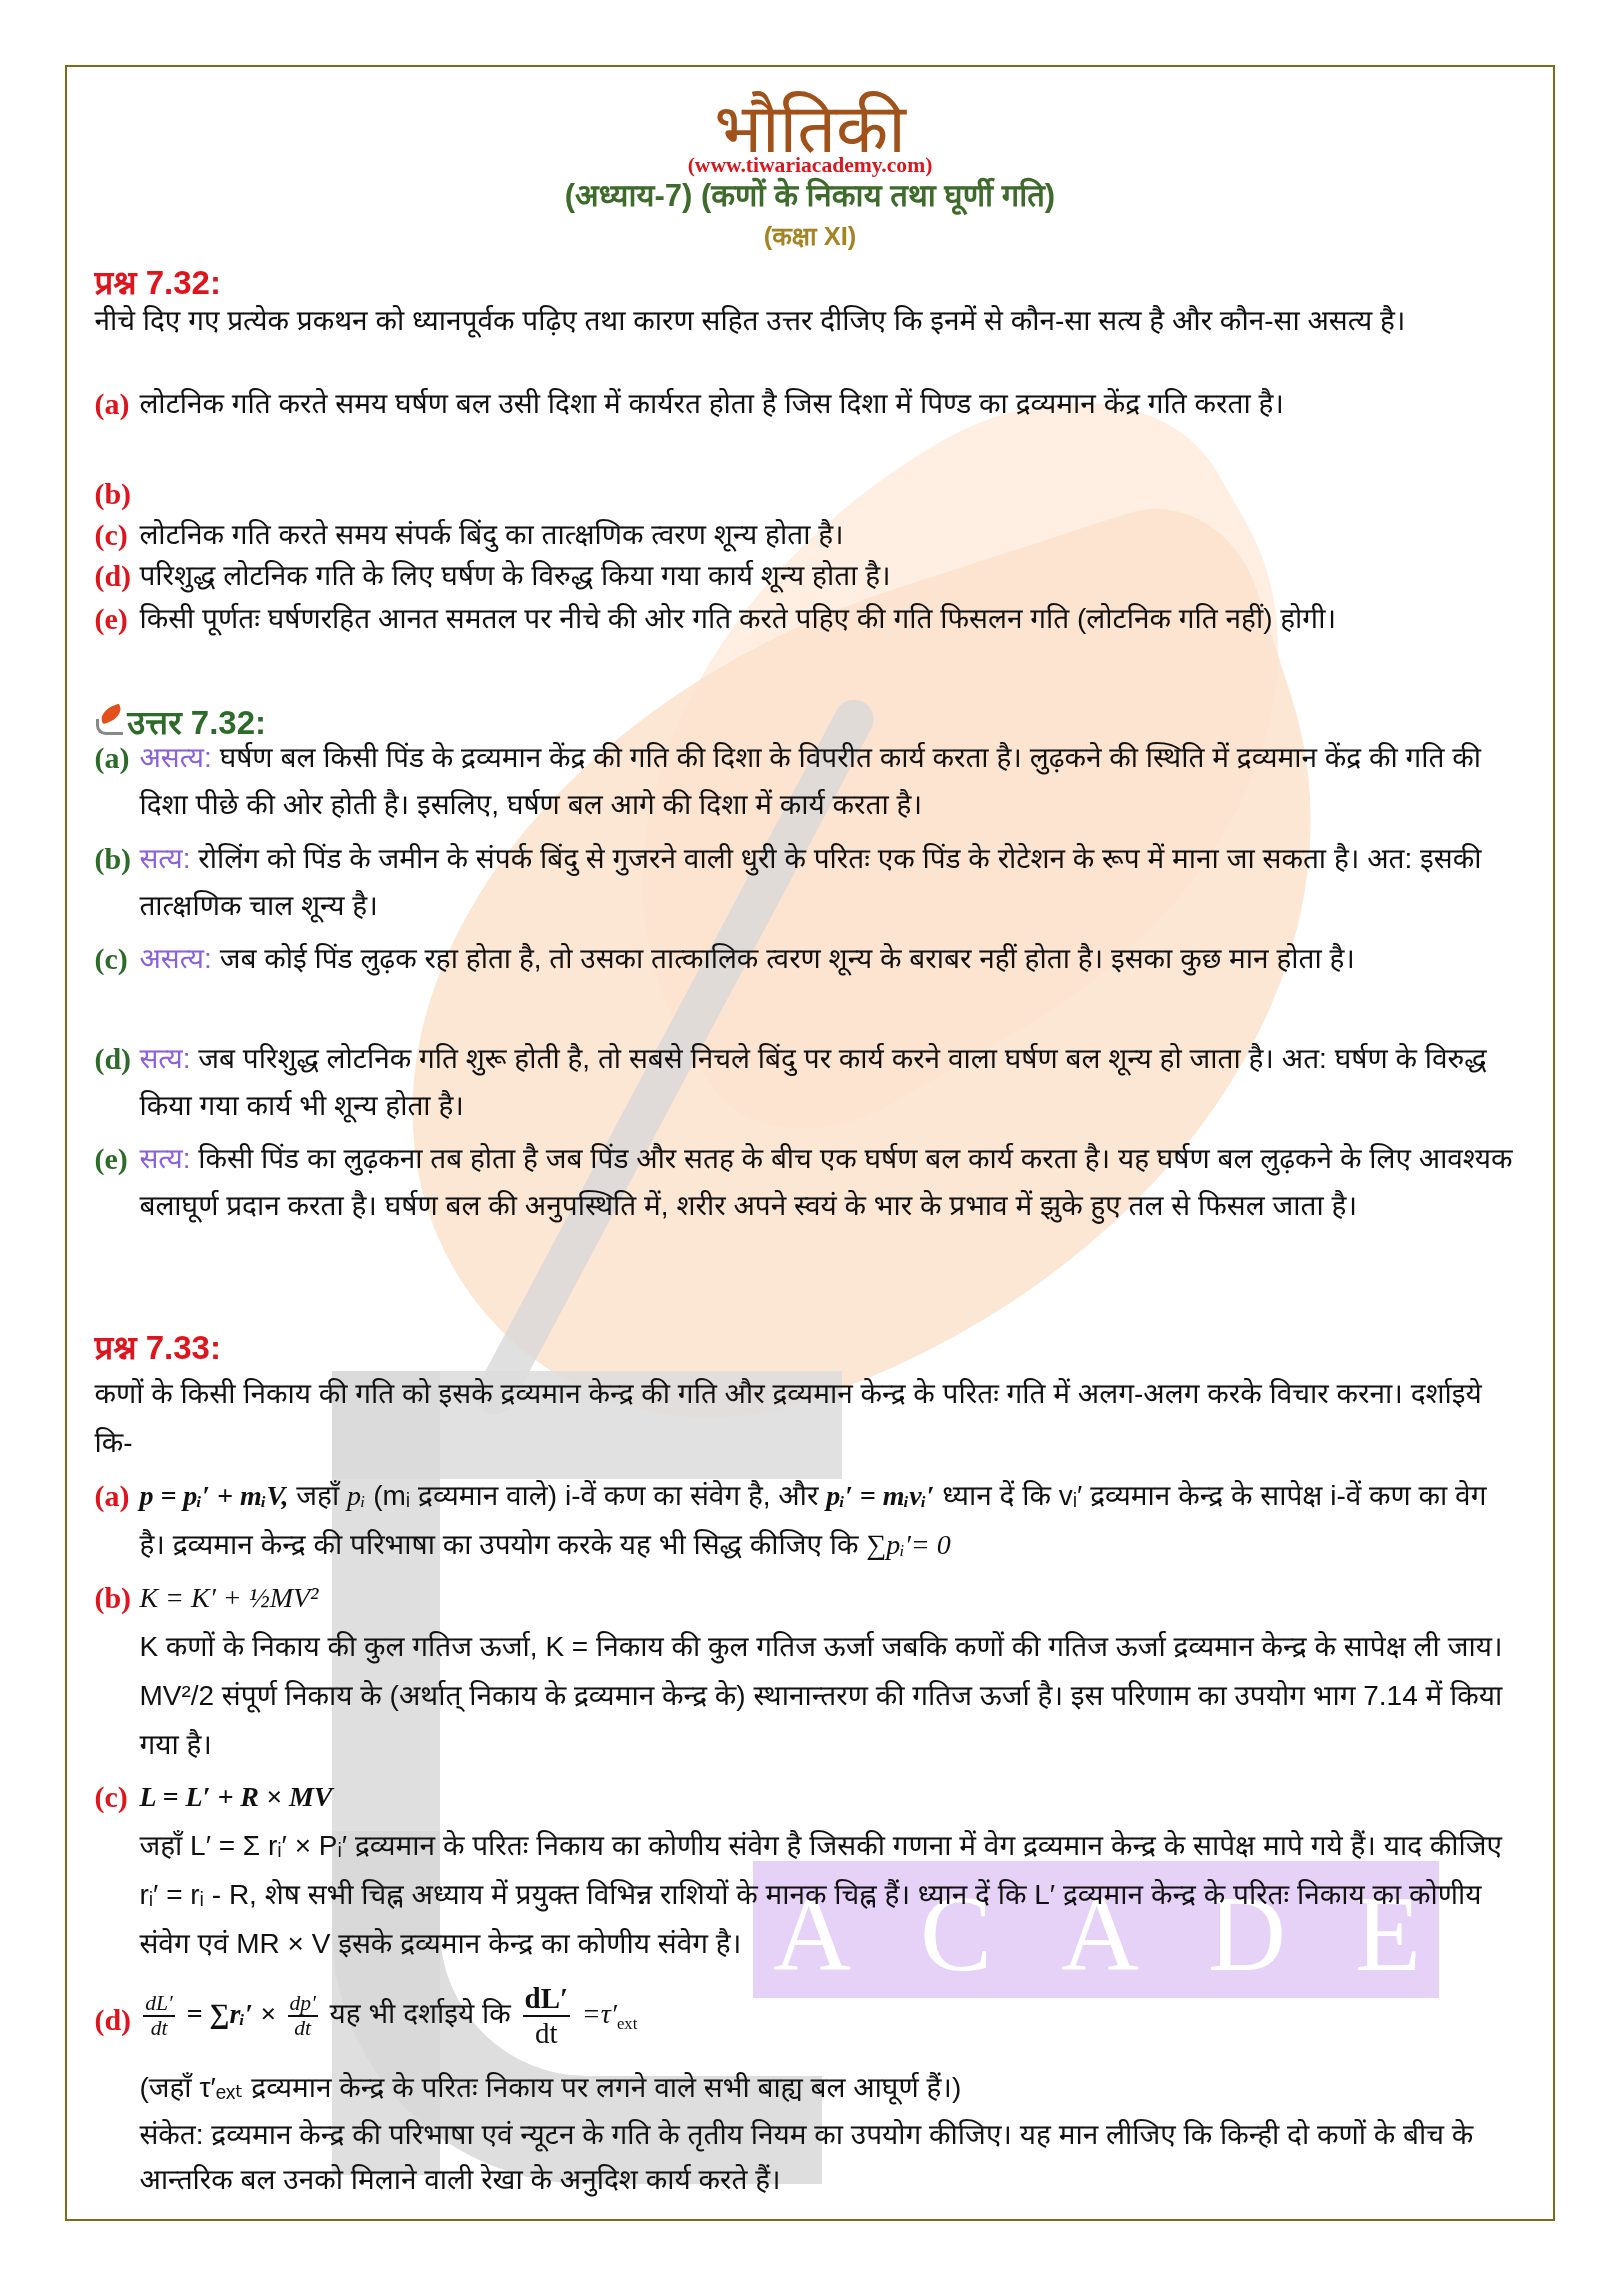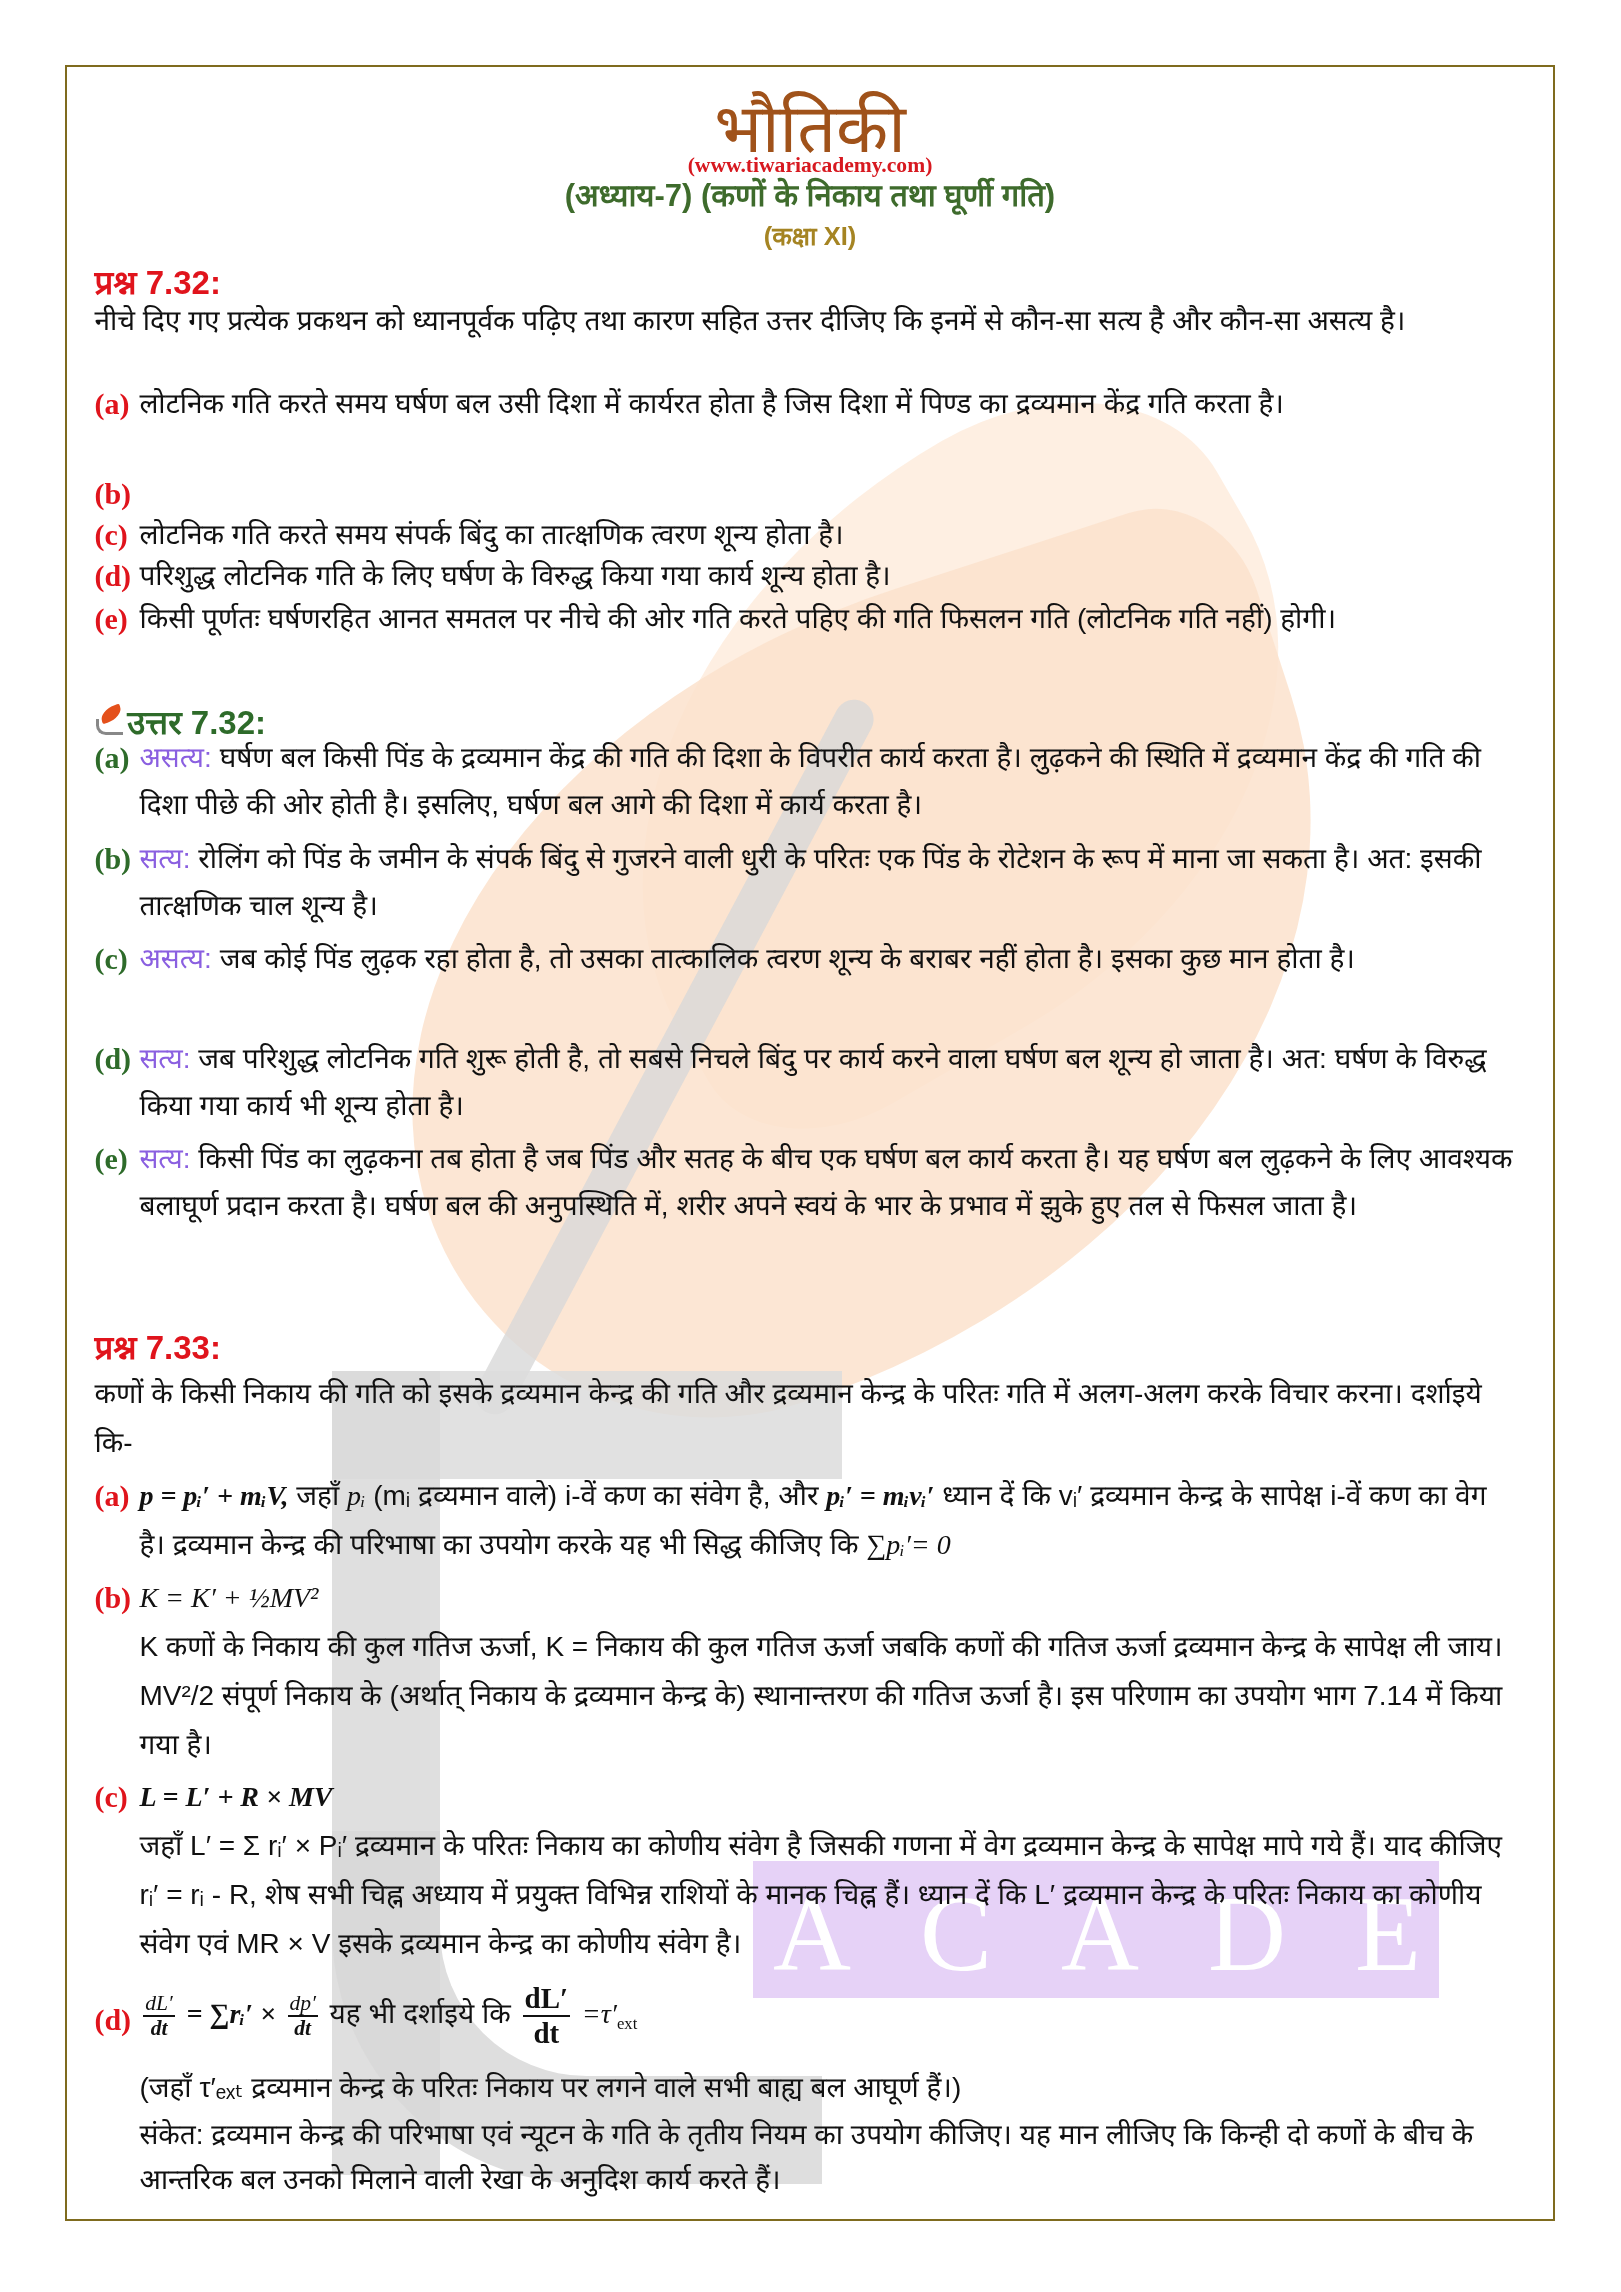--- a/index.html
+++ b/index.html
@@ -50,21 +50,21 @@
                font-family:"Liberation Serif", serif; font-size:30px; }
   .ans { line-height:47px; }
   .ans .lbl { color:#2e6b2a; }
   .ans .verdict { color:#8a5fe0; }
   .math { font-family:"Liberation Serif", serif; font-style:italic; }
   .mb { font-family:"Liberation Serif", serif; font-style:italic; font-weight:bold; }
   .sub { font-size:16.7px; vertical-align:-5.9px; font-style:normal; font-family:"Liberation Serif", serif; }
   .frac { display:inline-block; vertical-align:middle; text-align:center; font-family:"Liberation Serif", serif;
           font-style:italic; font-size:21.6px; line-height:23.5px; margin:0 3.9px; }
   .frac .num { display:block; border-bottom:2px solid #111; padding:0 2px; }
-  .frac .den { display:block;font-weight:bold; }
+  .frac .den { display:block; }
   .frac.big { font-style:normal; font-size:29px; line-height:33px; }
   .frac.big .num { font-weight:bold; }
 </style>
 </head>
 <body>
 
 <div class="frame">
 
   <div class="wm wm-leaf2"></div>
   <div class="wm wm-leaf"></div>

